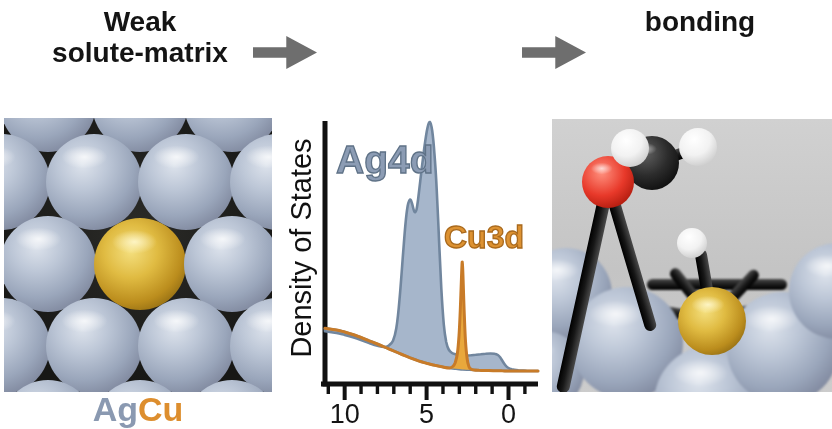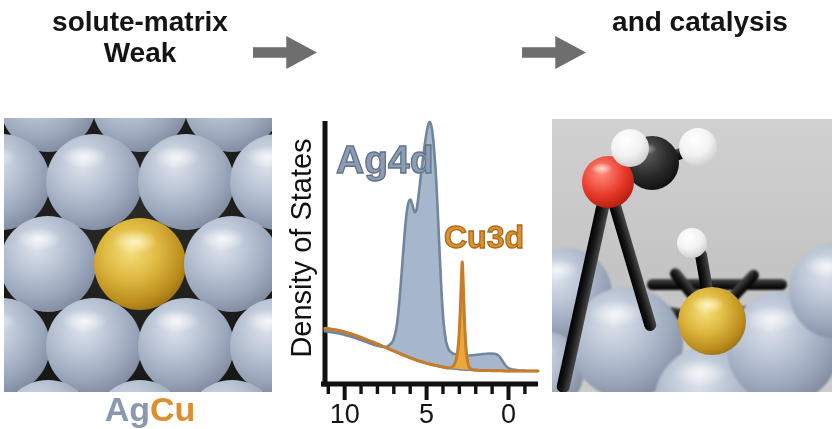--- a/index.html
+++ b/index.html
@@ -15,21 +15,21 @@
   
   #left-scene{position:absolute;left:4px;top:118px;width:268px;height:274px;overflow:hidden;
               background:radial-gradient(circle at 50% 42%,#2b2b28 0%,#171715 75%)}
   .sphere{position:absolute;border-radius:50%}
   .blue-sphere{background:
       radial-gradient(ellipse 32% 16% at 40% 24%,rgba(255,255,255,.78),rgba(255,255,255,0) 75%),
       radial-gradient(circle at 38% 32%,#dde3ec 0%,#bdc7d7 28%,#9aa6bb 58%,#7b8399 83%,#5a6175 100%)}
   .gold-sphere{background:
       radial-gradient(ellipse 34% 18% at 44% 26%,rgba(255,248,205,.9),rgba(255,248,205,0) 72%),
       radial-gradient(circle at 40% 36%,#f4df7e 0%,#e0bb42 33%,#bb8d1d 64%,#7d5c0e 89%,#4e390a 100%)}
-  .caption{position:absolute;left:16px;top:390px;width:268px;text-align:center;
+  .caption{position:absolute;left:4px;top:390px;width:268px;text-align:center;
            font-size:34px;font-weight:bold;letter-spacing:0}
   .cap-ag{color:#8a99b1}
   .cap-cu{color:#dd8e2e}
 
   
   #dos-chart{position:absolute;left:280px;top:110px}
   #ylabel{position:absolute;left:166px;top:232px;width:270px;height:32px;
           transform:rotate(-90deg);font-size:29px;text-align:center;color:#111}
   .dos-label{position:absolute;font-weight:bold}
   #label-ag{left:336px;top:138px;font-size:39px;color:#8c9cb4;-webkit-text-stroke:1.3px #5f7287}
@@ -48,27 +48,27 @@
   .red-sphere{background:
       radial-gradient(ellipse 30% 16% at 38% 24%,rgba(255,255,255,.7),rgba(255,255,255,0) 70%),
       radial-gradient(circle at 38% 32%,#ff907e 0%,#e8392a 48%,#a31407 88%)}
   .white-sphere{background:
       radial-gradient(circle at 40% 30%,#ffffff 0%,#f2f2f2 45%,#c2c2c2 90%)}
 </style>
 </head>
 <body>
 
 <div class="step" style="left:18px;width:244px">
+  <div>Weak</div>
   <div>solute-matrix</div>
-  <div>Weak</div>
 </div>
 <div class="step" style="left:296px;width:235px">
 </div>
 <div class="step" style="left:575px;width:250px">
-  <div>and catalysis</div>
+  <div>bonding</div>
 </div>
 <div class="arrow" style="left:253px"></div>
 <div class="arrow" style="left:522px"></div>
 
 <div id="left-scene">
     <div class="sphere blue-sphere" style="left: -4px; top: -62px; width: 96px; height: 96px;"></div>
     <div class="sphere blue-sphere" style="left: 88px; top: -62px; width: 96px; height: 96px;"></div>
     <div class="sphere blue-sphere" style="left: 180px; top: -62px; width: 96px; height: 96px;"></div>
     <div class="sphere blue-sphere" style="left: -50px; top: 16px; width: 96px; height: 96px;"></div>
     <div class="sphere blue-sphere" style="left: 42px; top: 16px; width: 96px; height: 96px;"></div>

